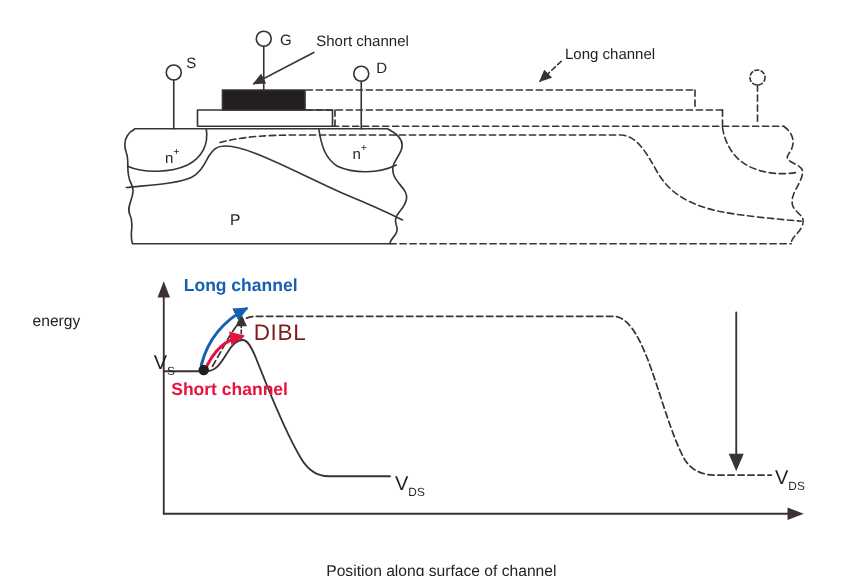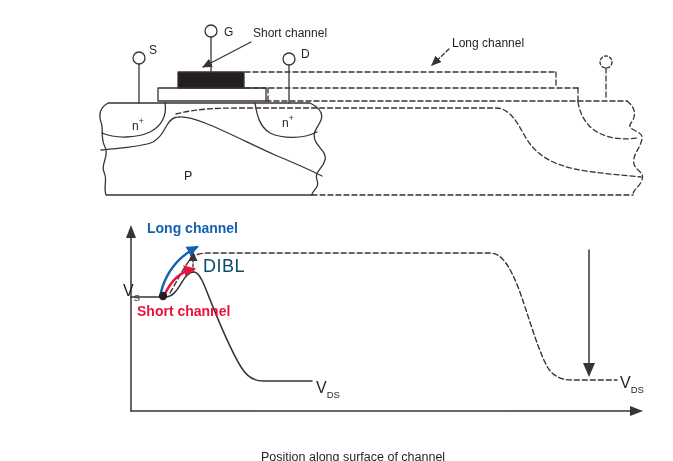--- a/index.html
+++ b/index.html
@@ -4,21 +4,21 @@
 <style>
   html,body{margin:0;padding:0;background:#fff;}
   .fig{
     position:relative;width:673px;height:461px;background:#fff;overflow:hidden;
     font-family:"Liberation Sans","DejaVu Sans",sans-serif;color:#231f20;
   }
   .fig svg{position:absolute;left:0;}
   .lbl{position:absolute;white-space:nowrap;line-height:1.1;}
   .s12{font-size:12px;}
   .s125{font-size:12.5px;}
-  .big{font-size:18px;color:#0c4a6e;letter-spacing:0.5px;}
+  .big{font-size:18px;color:#7f1d1d;letter-spacing:0.5px;}
   .vlab{font-size:16px;}
   .vlab sub{font-size:9.5px;position:relative;top:1px;left:0px;}
   .nplus{font-size:12px;}
   .nplus sup{font-size:8.5px;position:relative;top:-1px;}
   .blue{color:#1560af;font-size:14px;font-weight:bold;}
   .red{color:#e8123c;font-size:14px;font-weight:bold;}
   .ylab{line-height:16px;}
 </style>
 </head>
 <body>
@@ -127,20 +127,21 @@
   <span class="lbl s12" style="left:149px;top:44px;">S</span>
   <span class="lbl s12" style="left:224px;top:26px;">G</span>
   <span class="lbl s12" style="left:301px;top:48px;">D</span>
   <span class="lbl s12" style="left:253px;top:27px;">Short channel</span>
   <span class="lbl s12" style="left:452px;top:37px;">Long channel</span>
   <span class="lbl nplus" style="left:132px;top:118px;"><span>n</span><sup>+</sup></span>
   <span class="lbl nplus" style="left:282px;top:115px;"><span>n</span><sup>+</sup></span>
   <span class="lbl s125" style="left:184px;top:170px;">P</span>
 
   <div class="lbl s125 ylab" style="left:26px;top:249px;">
+    <div>energy</div>
   </div>
   <span class="lbl blue" style="left:147px;top:221px;">Long channel</span>
   <span class="lbl red" style="left:137px;top:304px;">Short channel</span>
   <span class="lbl big" style="left:203px;top:257px;">DIBL</span>
   <span class="lbl vlab" style="left:123px;top:282px;"><span>V</span><sub>S</sub></span>
   <span class="lbl vlab" style="left:316px;top:379px;"><span>V</span><sub>DS</sub></span>
   <span class="lbl vlab" style="left:620px;top:374px;"><span>V</span><sub>DS</sub></span>
   <span class="lbl s125" style="left:261px;top:451px;">Position along surface of channel</span>
 
 </div>

